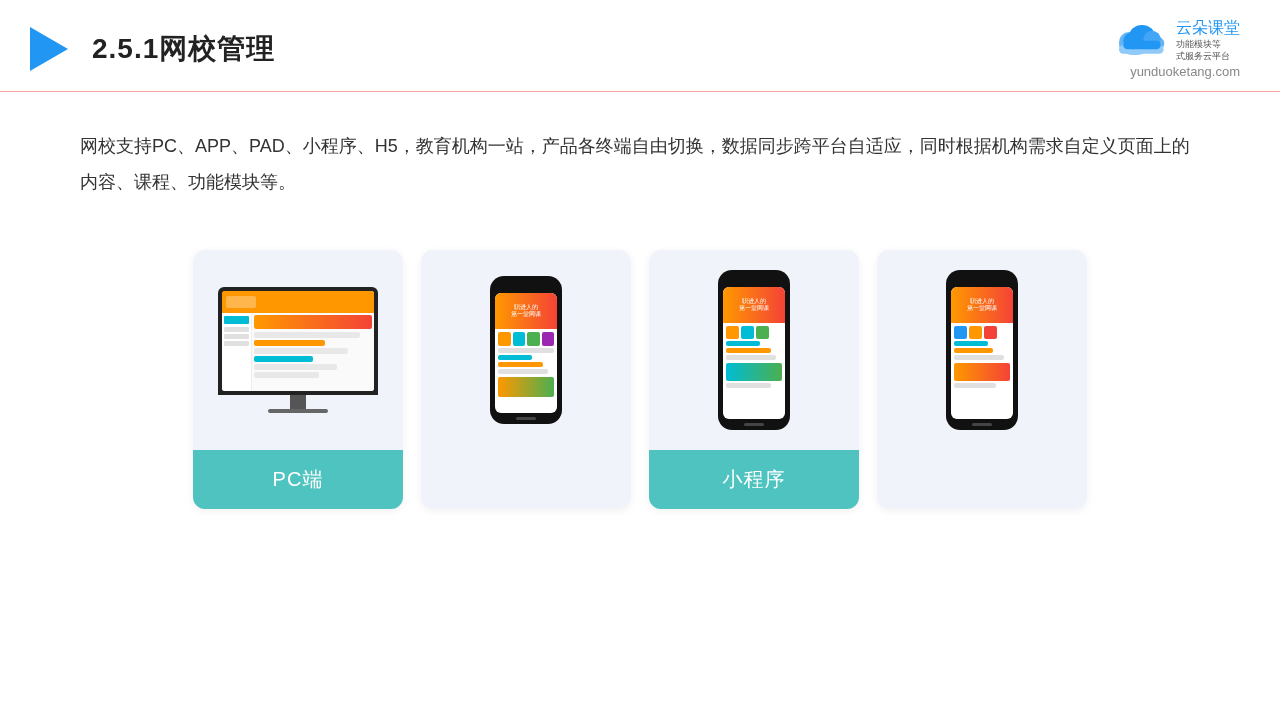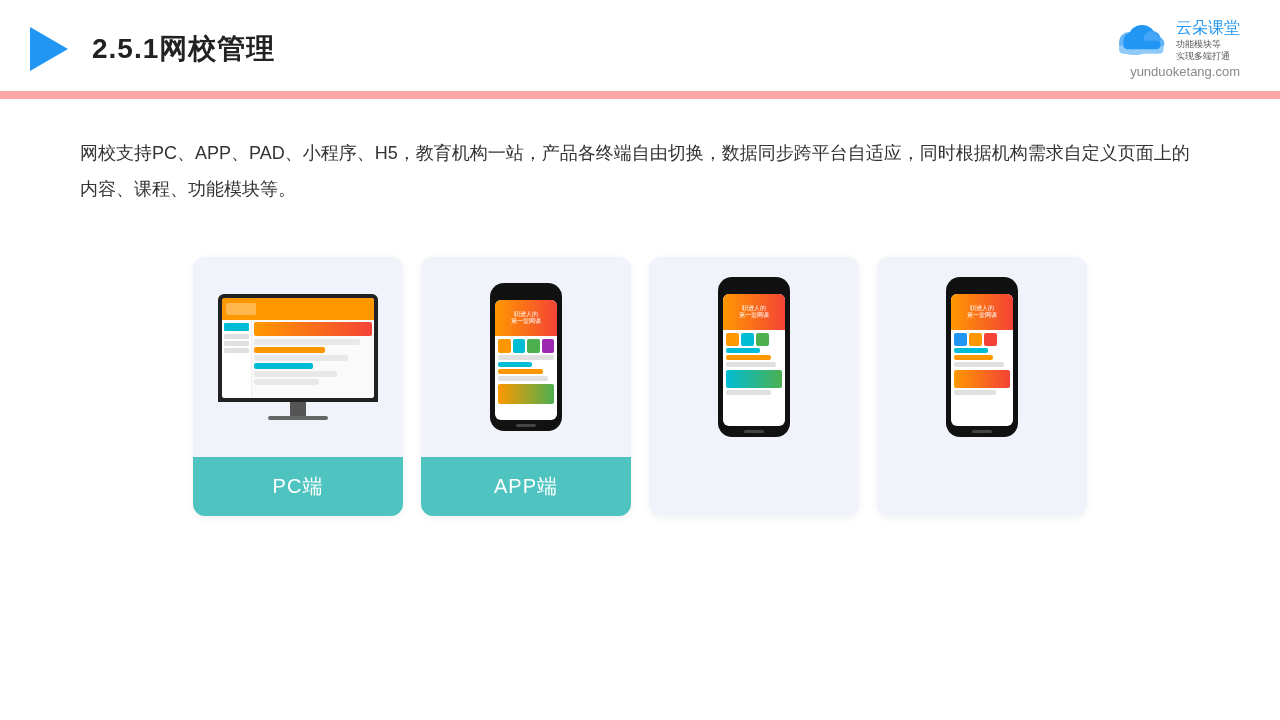--- a/index.html
+++ b/index.html
@@ -11,21 +11,21 @@
       overflow: hidden;
       position: relative;
     }
 
     
     .header {
       display: flex;
       align-items: center;
       justify-content: space-between;
       padding: 18px 40px 12px 30px;
-      border-bottom: 8px solid #fca5a5;
+      border-bottom: 1px solid #fca5a5;
     }
     .header-left {
       display: flex;
       align-items: center;
       gap: 16px;
     }
     .play-icon {
       width: 0;
       height: 0;
       border-style: solid;
@@ -320,21 +320,21 @@
         <rect x="8" y="32" width="62" height="12" fill="#90caf9" rx="6"></rect>
 
         <ellipse cx="40" cy="20" rx="18" ry="16" fill="#2196f3"></ellipse>
         <ellipse cx="28" cy="26" rx="14" ry="12" fill="#2196f3"></ellipse>
         <ellipse cx="54" cy="24" rx="12" ry="12" fill="#42a5f5"></ellipse>
         <rect x="14" y="26" width="52" height="12" fill="#2196f3" rx="6"></rect>
       </svg>
       <div>
         <div class="brand-name">云朵课堂</div>
         <div class="brand-sub1">功能模块等</div>
-        <div class="brand-sub1">实现多端打通</div>
+        <div class="brand-sub1">式服务云平台</div>
       </div>
     </div>
     <div class="brand-url">yunduoketang.com</div>
   </div>
 </div>
 
 <div class="description">网校支持PC、APP、PAD、小程序、H5，教育机构一站，产品各终端自由切换，数据同步跨平台自适应，同时根据机构需求自定义页面上的内容、课程、功能模块等。</div>
 
 <div class="cards-container">
 
@@ -392,21 +392,20 @@
               <div class="phone-row colored"></div>
               <div class="phone-row orange"></div>
               <div class="phone-row" style="width:90%;background:#e0e0e0;"></div>
               <div style="height:20px;background:linear-gradient(90deg,#ff9800,#4caf50);border-radius:2px;margin-top:3px;"></div>
             </div>
           </div>
           <div class="phone-home"></div>
         </div>
       </div>
     </div>
-    <div class="card-label">APP端</div>
   </div>
 
 
   <div class="card">
     <div class="card-image-area">
       <div class="phone-mockup">
         <div class="phone-outer" style="height:160px;">
           <div class="phone-notch"></div>
           <div class="phone-screen">
             <div class="phone-screen-top">
@@ -422,20 +421,21 @@
               <div class="phone-row orange"></div>
               <div class="phone-row" style="width:90%;background:#e0e0e0;"></div>
               <div style="height:18px;background:linear-gradient(90deg,#00bcd4,#4caf50);border-radius:2px;margin-top:3px;"></div>
               <div class="phone-row" style="width:80%;background:#e0e0e0;margin-top:2px;"></div>
             </div>
           </div>
           <div class="phone-home"></div>
         </div>
       </div>
     </div>
+    <div class="card-label">小程序</div>
   </div>
 
   <div class="card">
     <div class="card-image-area">
       <div class="phone-mockup">
         <div class="phone-outer" style="height:160px;">
           <div class="phone-notch"></div>
           <div class="phone-screen">
             <div class="phone-screen-top">
               <div style="color:white;font-size:6px;text-align:center;line-height:1.3;">职进人的<br>第一堂网课</div>

